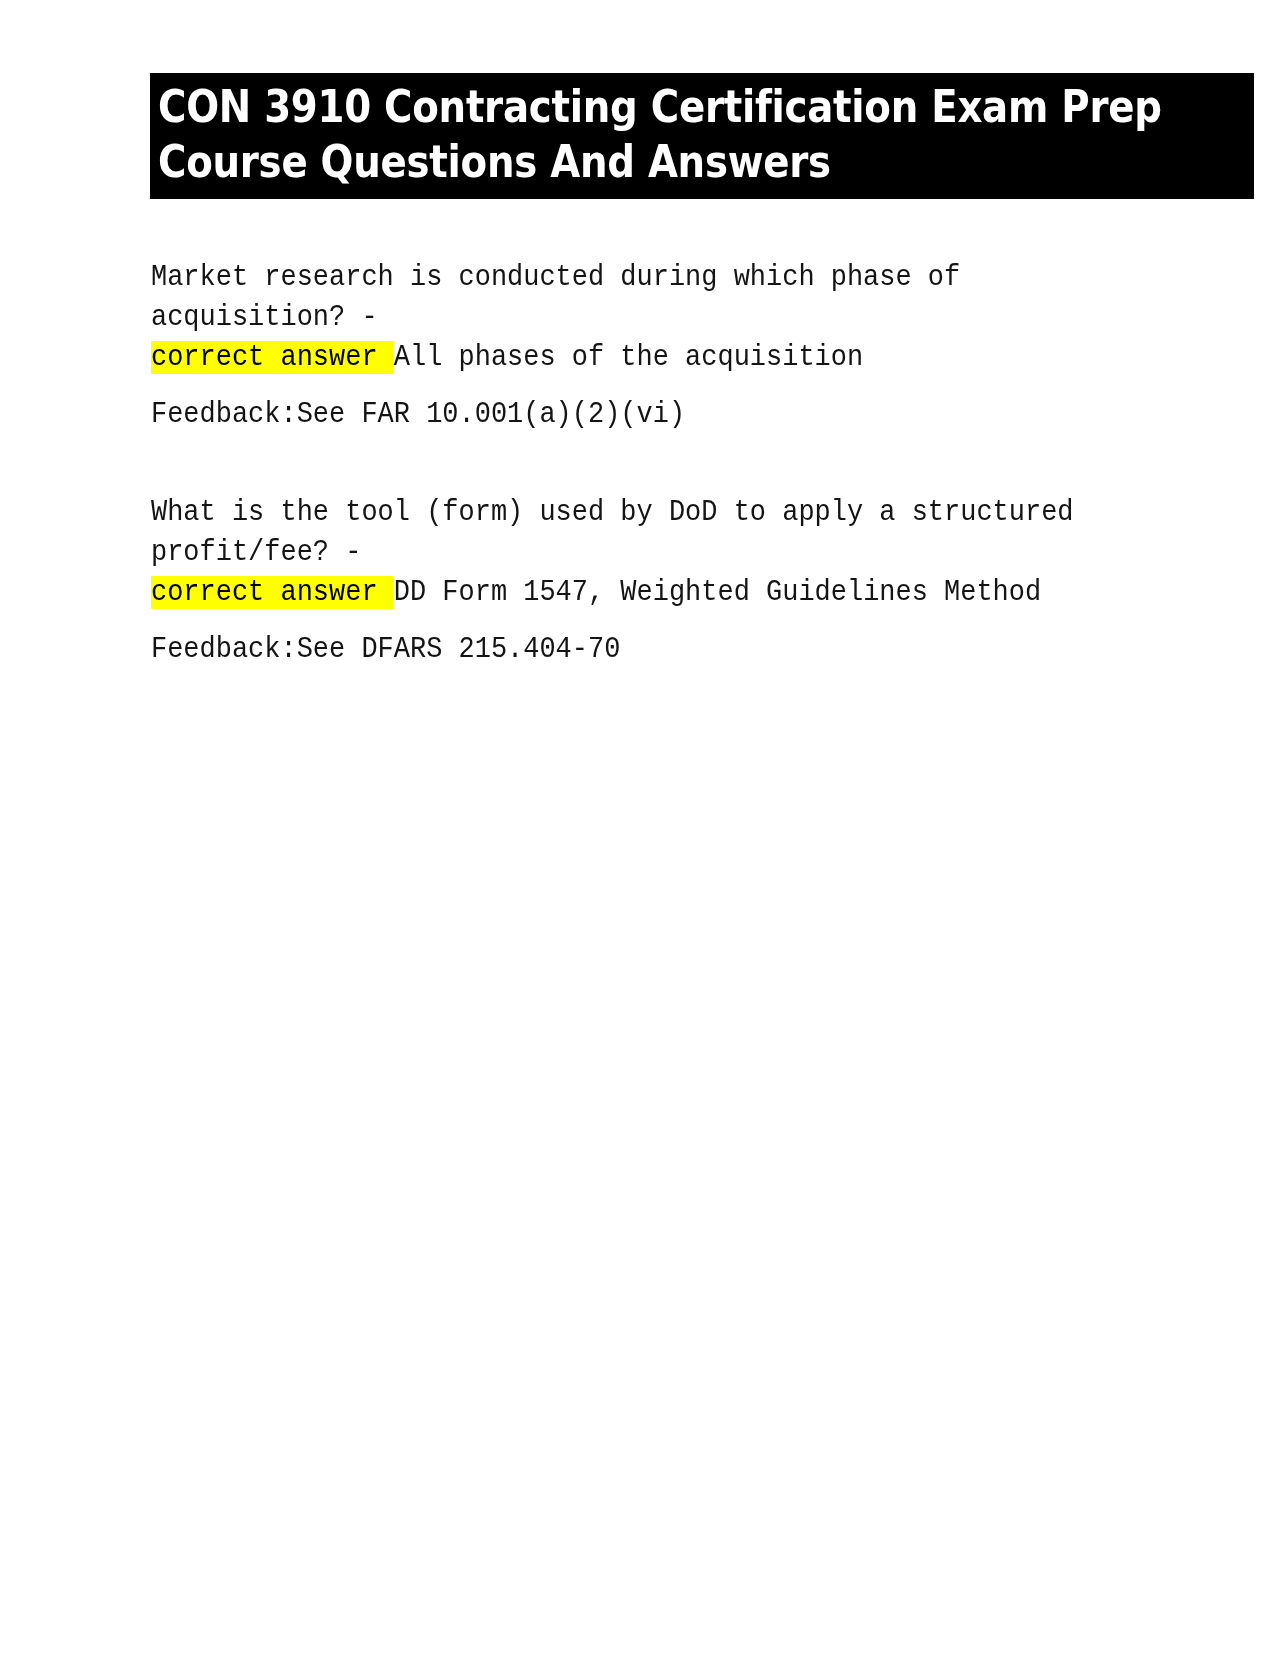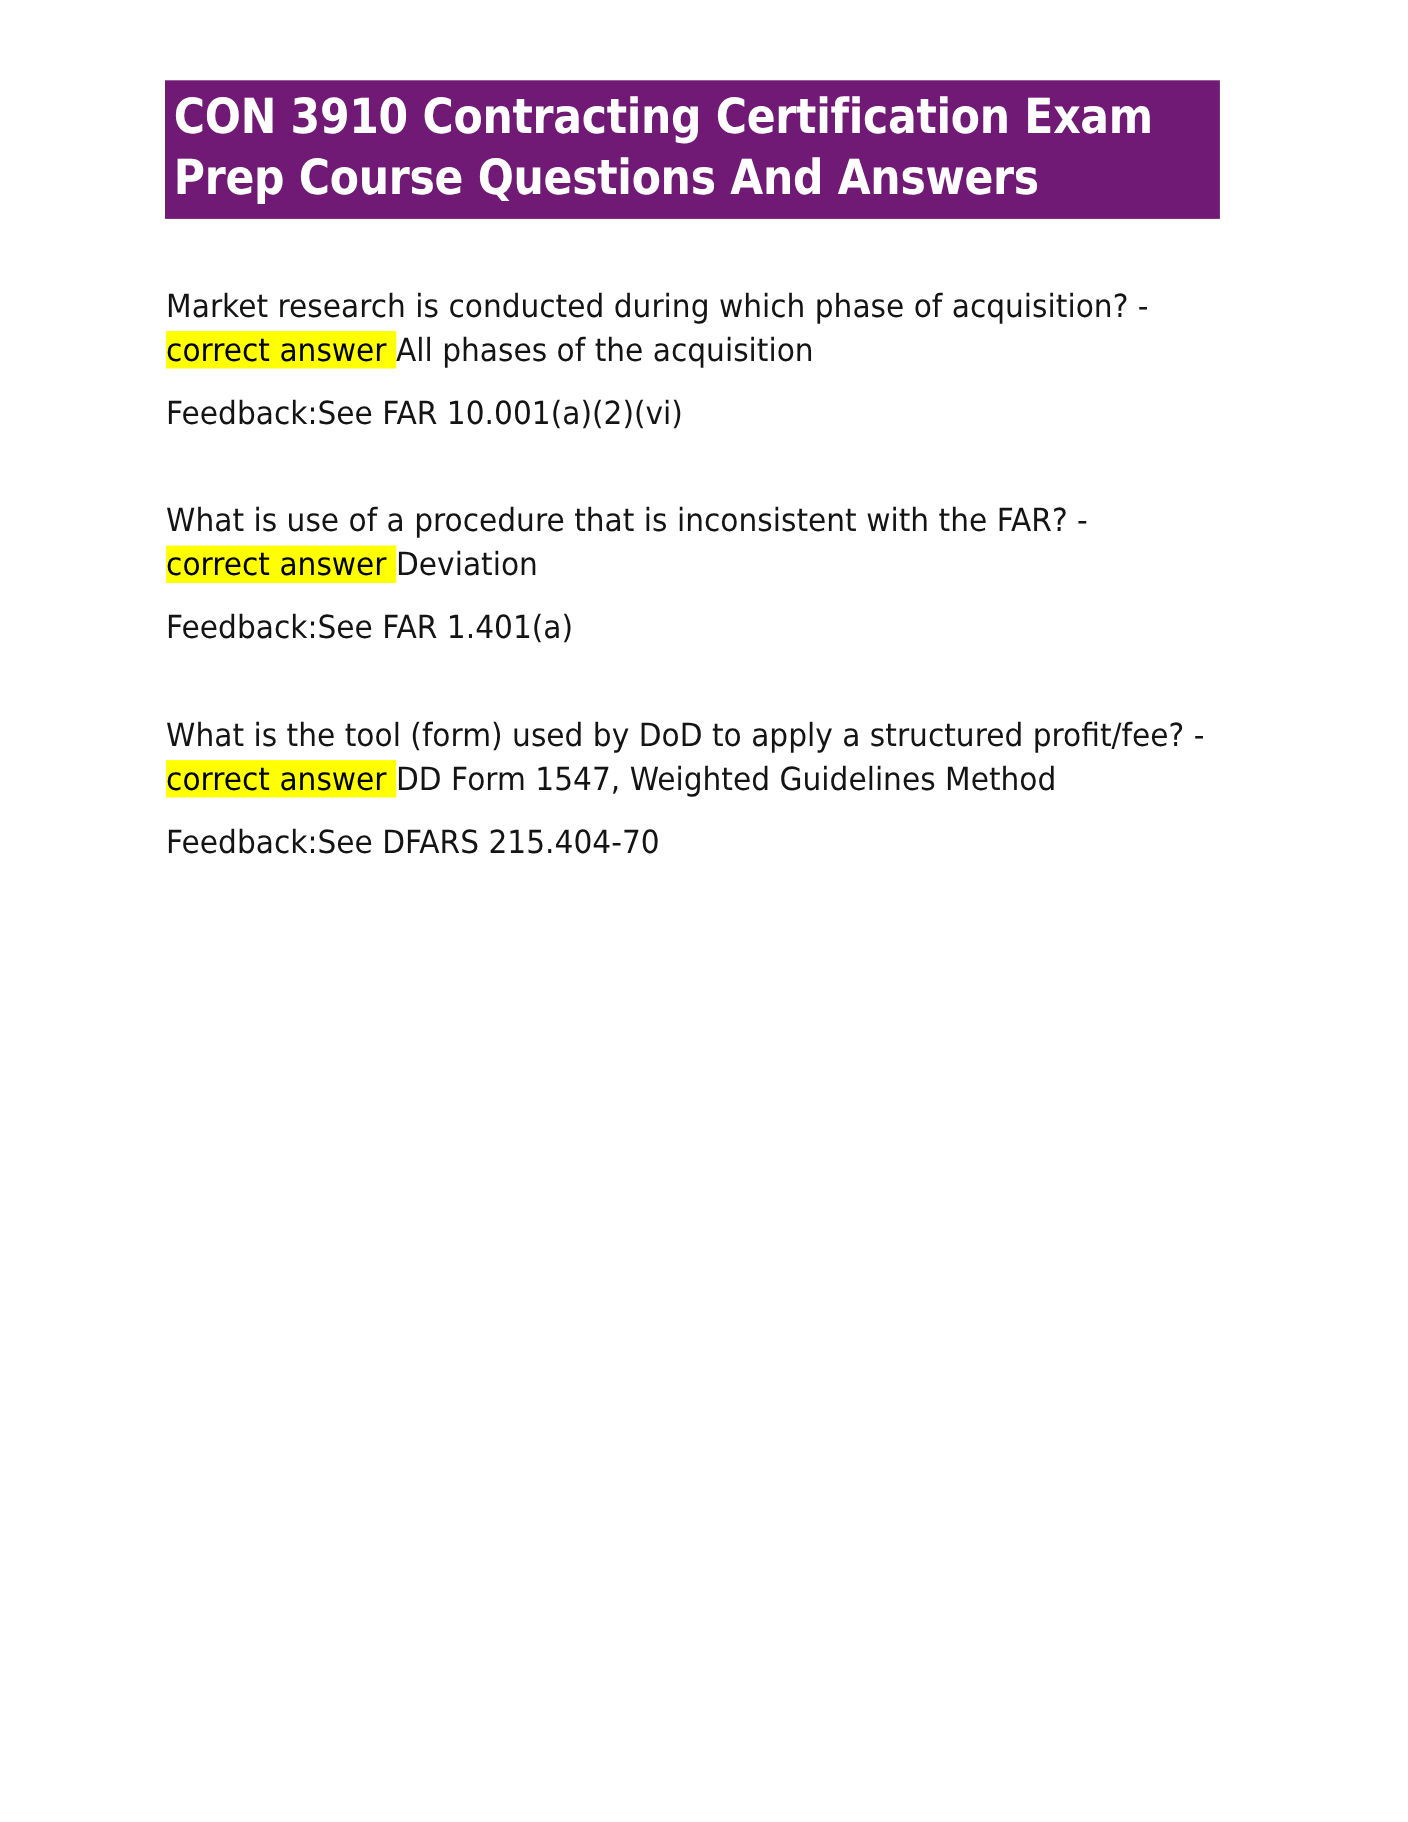--- a/index.html
+++ b/index.html
@@ -20,23 +20,23 @@
     left: 0;
     top: 0;
     width: 1280px;
     height: 1656px;
     background: #ffffff;
   }
   .title-banner {
     position: absolute;
     left: 150px;
     top: 73px;
-    width: 959px;
+    width: 1104px;
     box-sizing: border-box;
-    background: #701a75;
+    background: #000000;
     padding: 6px 8px 10px 8px;
   }
   .title-text {
     display: block;
     color: #ffffff;
     font-family: "DejaVu Sans", "Liberation Sans", sans-serif;
     font-weight: bold;
     font-size: 44px;
     line-height: 55px;
     letter-spacing: -0.3px;
@@ -46,20 +46,21 @@
     width: 113%;
   }
   .content {
     position: absolute;
     left: 151px;
     top: 258px;
     width: 960px;
   }
   .qa-block {
     margin: 0 0 58px 0;
+    font-family: Liberation Mono, monospace;
   }
   .qa-block:last-child {
     margin-bottom: 0;
   }
   .para {
     font-size: 29px;
     line-height: 40px;
     color: #141414;
     margin: 0;
     transform: scaleX(0.93);
@@ -92,25 +93,20 @@
   </div>
 
   <div class="content">
 
     <div class="qa-block">
       <p class="para question">Market research is conducted during which phase of acquisition? -</p>
       <p class="para answer"><span class="hl">correct answer</span><span class="hl">&nbsp;</span><span class="tail">All phases of the acquisition</span></p>
       <p class="para feedback">Feedback:See FAR 10.001(a)(2)(vi)</p>
     </div>
 
-    <div class="qa-block">
-      <p class="para question">What is use of a procedure that is inconsistent with the FAR? -</p>
-      <p class="para answer"><span class="hl">correct answer</span><span class="hl">&nbsp;</span><span class="tail">Deviation</span></p>
-      <p class="para feedback">Feedback:See FAR 1.401(a)</p>
-    </div>
 
 
     <div class="qa-block">
       <p class="para question">What is the tool (form) used by DoD to apply a structured profit/fee? -</p>
       <p class="para answer"><span class="hl">correct answer</span><span class="hl">&nbsp;</span><span class="tail">DD Form 1547, Weighted Guidelines Method</span></p>
       <p class="para feedback">Feedback:See DFARS 215.404-70</p>
     </div>
 
 
   </div>

